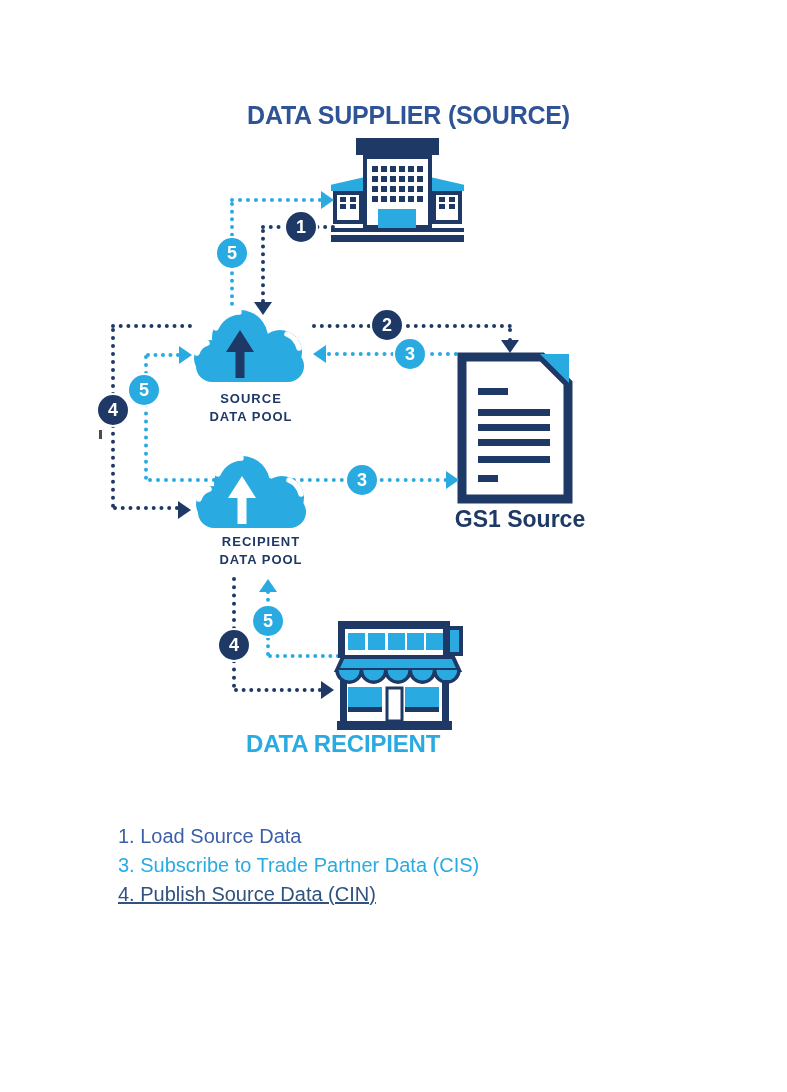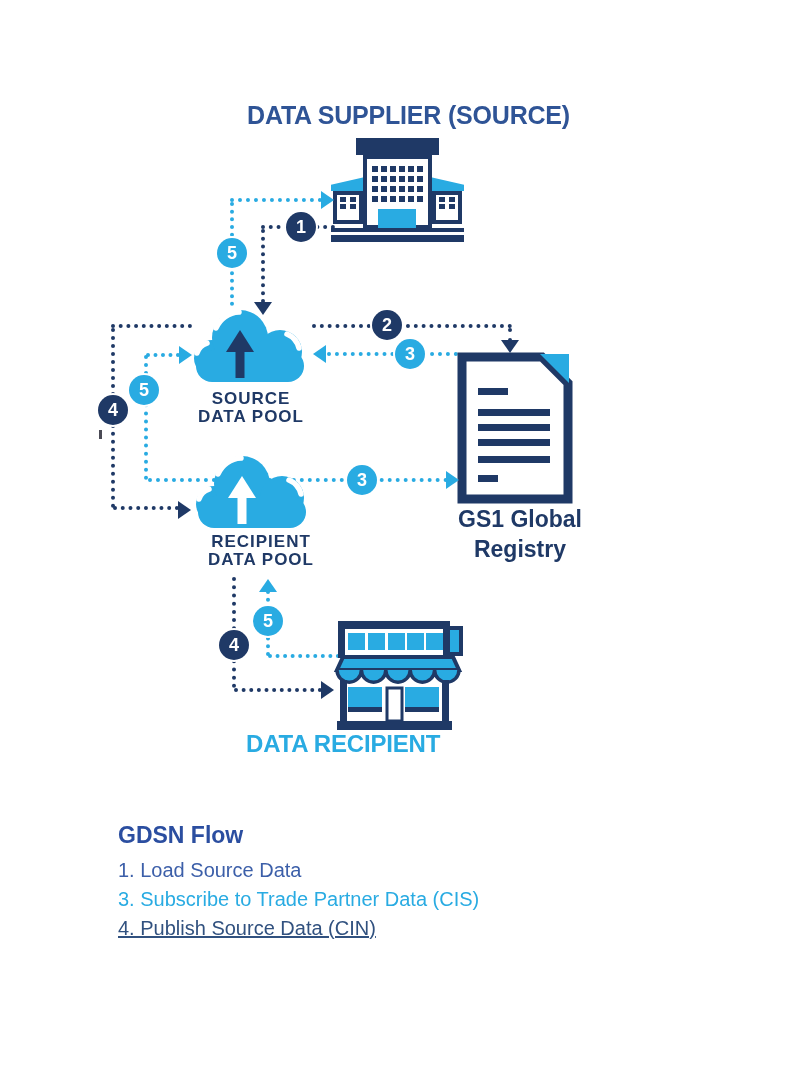--- a/index.html
+++ b/index.html
@@ -25,21 +25,21 @@
   
   .badge{position:absolute;width:30px;height:30px;border-radius:50%;color:#fff;
     font-weight:700;font-size:18px;line-height:30px;text-align:center;z-index:6;
     box-shadow:0 0 0 2px #fff;}
   .badge-navy{background:var(--navy);}
   .badge-sky{background:var(--sky);}
 
   
   .diagram-title{position:absolute;left:30px;top:101px;width:757px;text-align:center;
     font-weight:700;font-size:25px;line-height:28px;color:var(--title-blue);letter-spacing:-0.2px;z-index:5;}
-  .pool-label{position:absolute;text-align:center;font-weight:700;font-size:17px;line-height:18px;
+  .pool-label{position:absolute;text-align:center;font-weight:700;font-size:13px;line-height:18px;
     color:var(--navy);letter-spacing:1px;z-index:5;}
   .registry-label{position:absolute;left:440px;top:504px;width:160px;text-align:center;
     font-weight:700;font-size:23px;line-height:30px;color:var(--navy);z-index:5;}
   .recipient-label{position:absolute;left:246px;top:730px;width:304px;
     font-weight:700;font-size:24px;color:var(--sky);letter-spacing:-0.2px;z-index:5;}
 
   
   .building{position:absolute;left:320px;top:136px;width:145px;height:108px;z-index:3;}
   .building .cap{position:absolute;left:36px;top:2px;width:83px;height:17px;background:var(--navy);}
   .building .tower{position:absolute;left:43px;top:19px;width:69px;height:74px;background:#fff;border:4px solid var(--navy);}
@@ -184,22 +184,21 @@
     <g style="fill:var(--navy)">
       <rect x="22" y="37" width="30" height="7"></rect>
       <rect x="22" y="58" width="72" height="7"></rect>
       <rect x="22" y="73" width="72" height="7"></rect>
       <rect x="22" y="88" width="72" height="7"></rect>
       <rect x="22" y="105" width="72" height="7"></rect>
       <rect x="22" y="124" width="20" height="7"></rect>
     </g>
   </svg>
   <div class="registry-label">
-    <div>GS1 Global</div>
-    <div>Registry</div>
+    <div>GS1 Source</div>
   </div>
 
   <svg class="icon" style="left:333px;top:619px;" width="130" height="113" viewBox="0 0 130 113">
     <rect x="5" y="2" width="112" height="8" style="fill:var(--navy)"></rect>
     <rect x="5" y="9" width="7" height="30" style="fill:var(--navy)"></rect>
     <rect x="110" y="9" width="7" height="30" style="fill:var(--navy)"></rect>
     <g style="fill:var(--sky)">
       <rect x="15" y="14" width="17" height="17"></rect>
       <rect x="35" y="14" width="17" height="17"></rect>
       <rect x="55" y="14" width="17" height="17"></rect>
@@ -226,19 +225,18 @@
   <div class="badge badge-navy" style="left:372px;top:310px;">2</div>
   <div class="badge badge-sky" style="left:395px;top:339px;">3</div>
   <div class="badge badge-sky" style="left:347px;top:465px;">3</div>
   <div class="badge badge-navy" style="left:98px;top:395px;">4</div>
   <div class="badge badge-navy" style="left:219px;top:630px;">4</div>
   <div class="badge badge-sky" style="left:217px;top:238px;">5</div>
   <div class="badge badge-sky" style="left:129px;top:375px;">5</div>
   <div class="badge badge-sky" style="left:253px;top:606px;">5</div>
 
   <div class="legend">
-    <div class="legend-heading">GDSN Flow</div>
     <div class="legend-item" style="color: rgb(60, 95, 169);">1. Load Source Data</div>
     <div class="legend-item" style="color: rgb(41, 171, 226);">3. Subscribe to Trade Partner Data (CIS)</div>
     <div class="legend-item" style="color: rgb(49, 81, 127); text-decoration: underline;">4. Publish Source Data (CIN)</div>
   </div>
 
 </div>
 
 </body></html>

